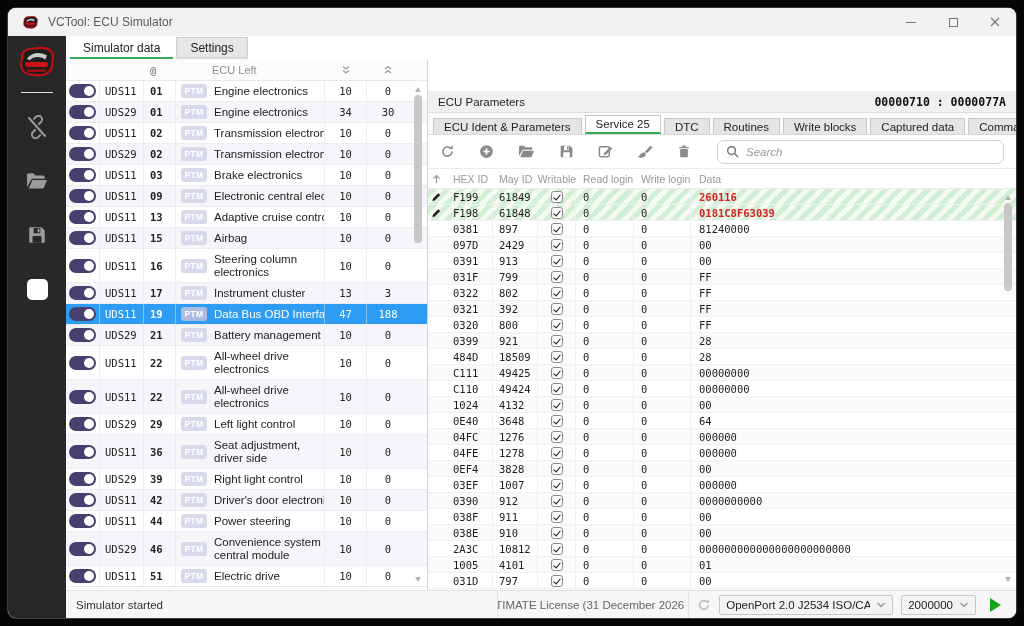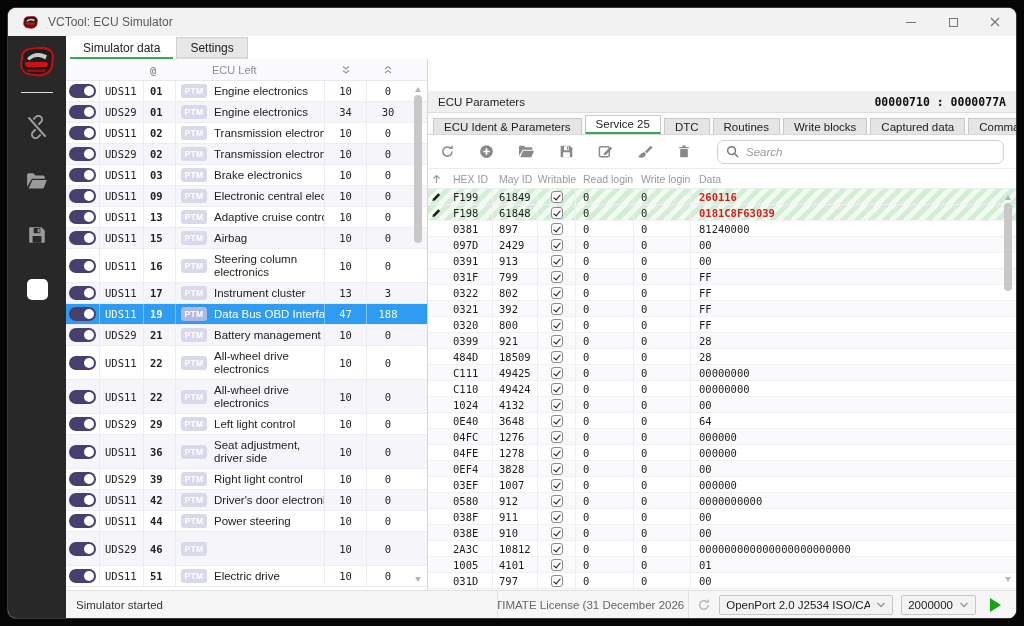--- a/index.html
+++ b/index.html
@@ -541,20 +541,21 @@
                 <div class="lrow tall alt">
                   <span class="lc c1">
                     <span class="toggle">
                       <span class="knob"></span>
                     </span>
                   </span>
                   <span class="lc c2">UDS29</span>
                   <span class="lc c3">46</span>
                   <span class="lc c4">
                     <span class="badge">PTM</span>
+                    <span class="nm">Convenience system central module</span>
                   </span>
                   <span class="lc c5">10</span>
                   <span class="lc c6">0</span>
                 </div>
                 <div class="lrow">
                   <span class="lc c1">
                     <span class="toggle">
                       <span class="knob"></span>
                     </span>
                   </span>
@@ -859,21 +860,21 @@
                     <span class="rc cdc">1007</span>
                     <span class="rc cwr">
                       <span class="checkbox checked"></span>
                     </span>
                     <span class="rc crd">0</span>
                     <span class="rc cwl">0</span>
                     <span class="rc cda">000000</span>
                   </div>
                   <div class="rrow alt2">
                     <span class="rc cp"></span>
-                    <span class="rc chx">0580</span>
+                    <span class="rc chx">0390</span>
                     <span class="rc cdc">912</span>
                     <span class="rc cwr">
                       <span class="checkbox checked"></span>
                     </span>
                     <span class="rc crd">0</span>
                     <span class="rc cwl">0</span>
                     <span class="rc cda">0000000000</span>
                   </div>
                   <div class="rrow">
                     <span class="rc cp"></span>

